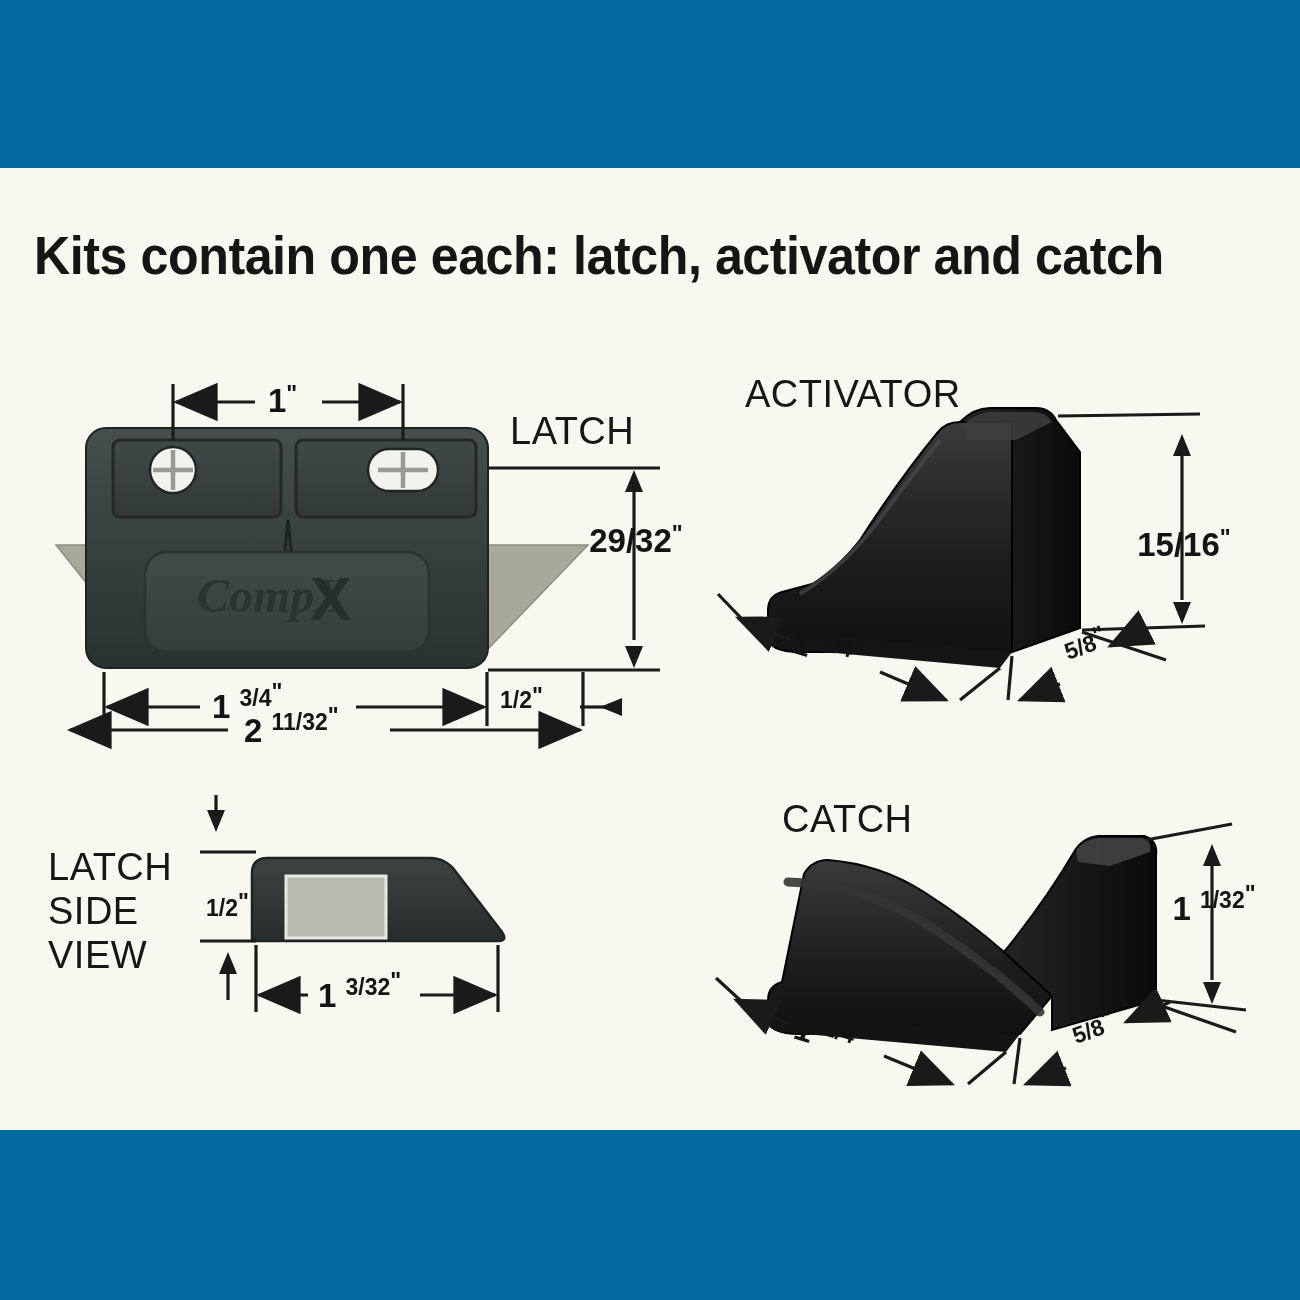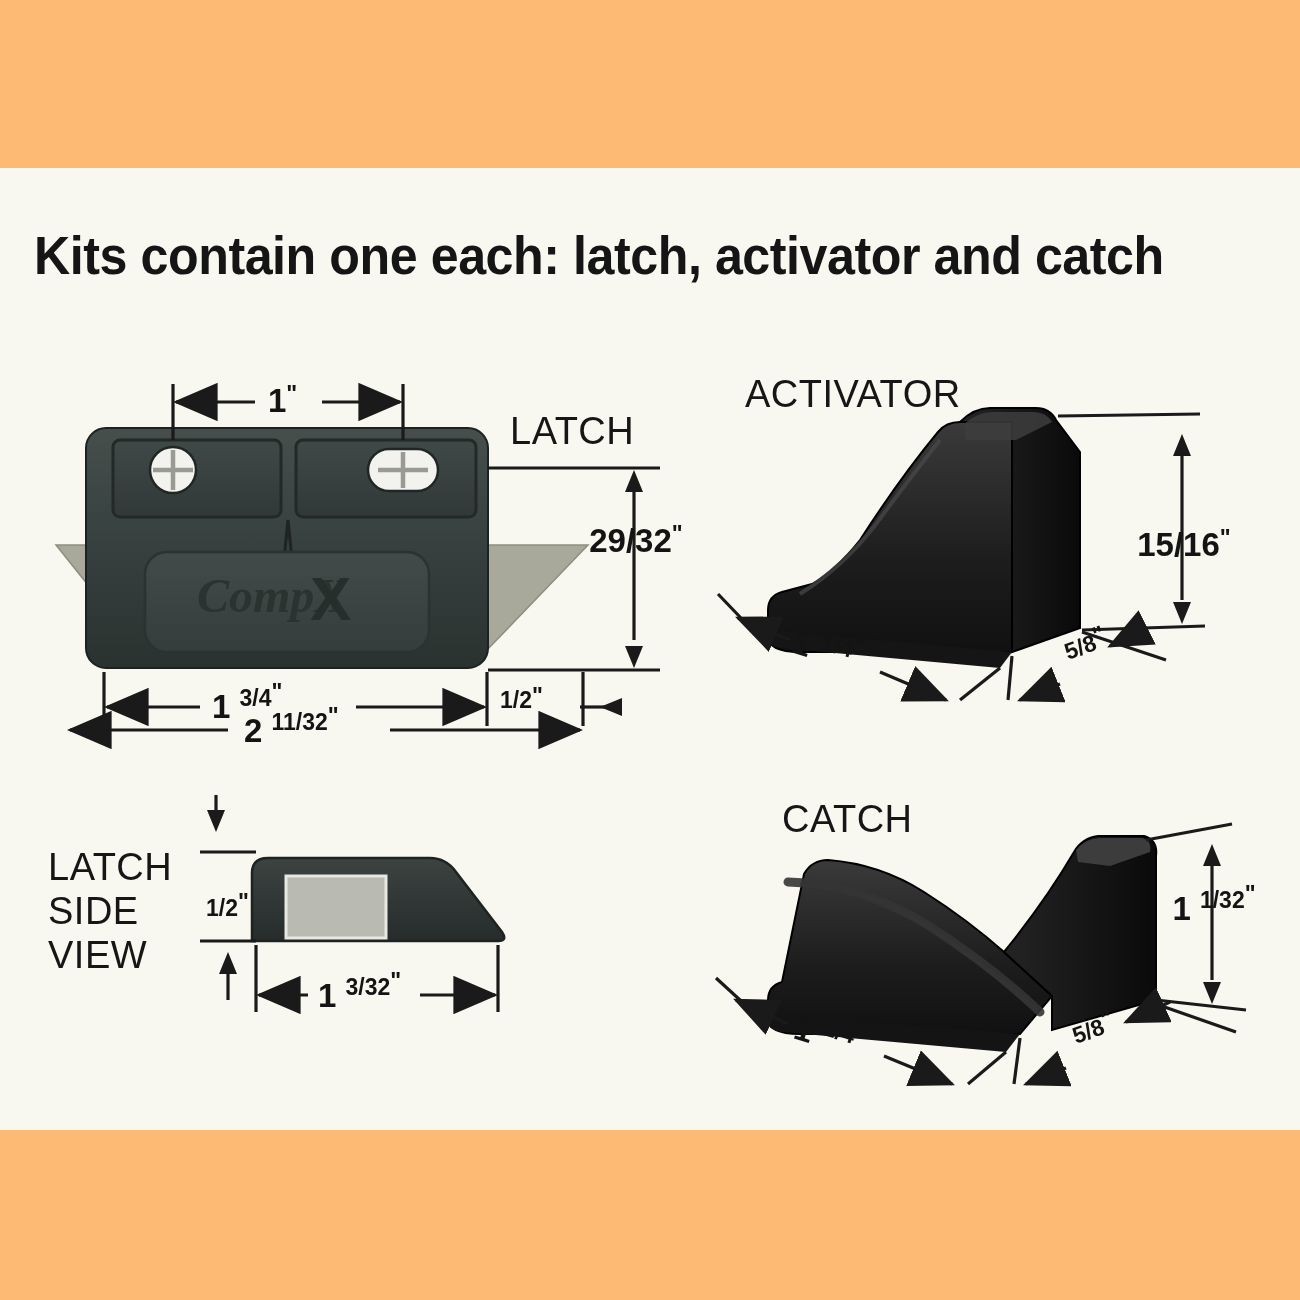--- a/index.html
+++ b/index.html
@@ -10,21 +10,21 @@
   body {
     width: 1300px;
     height: 1300px;
     font-family: "Liberation Sans", sans-serif;
     overflow: hidden;
   }
   #page {
     position: relative;
     width: 1300px;
     height: 1300px;
-    background: #fdba74;
+    background: #0369a1;
   }
   
   #panel {
     position: absolute;
     left: 0;
     top: 168px;
     width: 1300px;
     height: 962px;
     background: #f8f7f0;
   }

